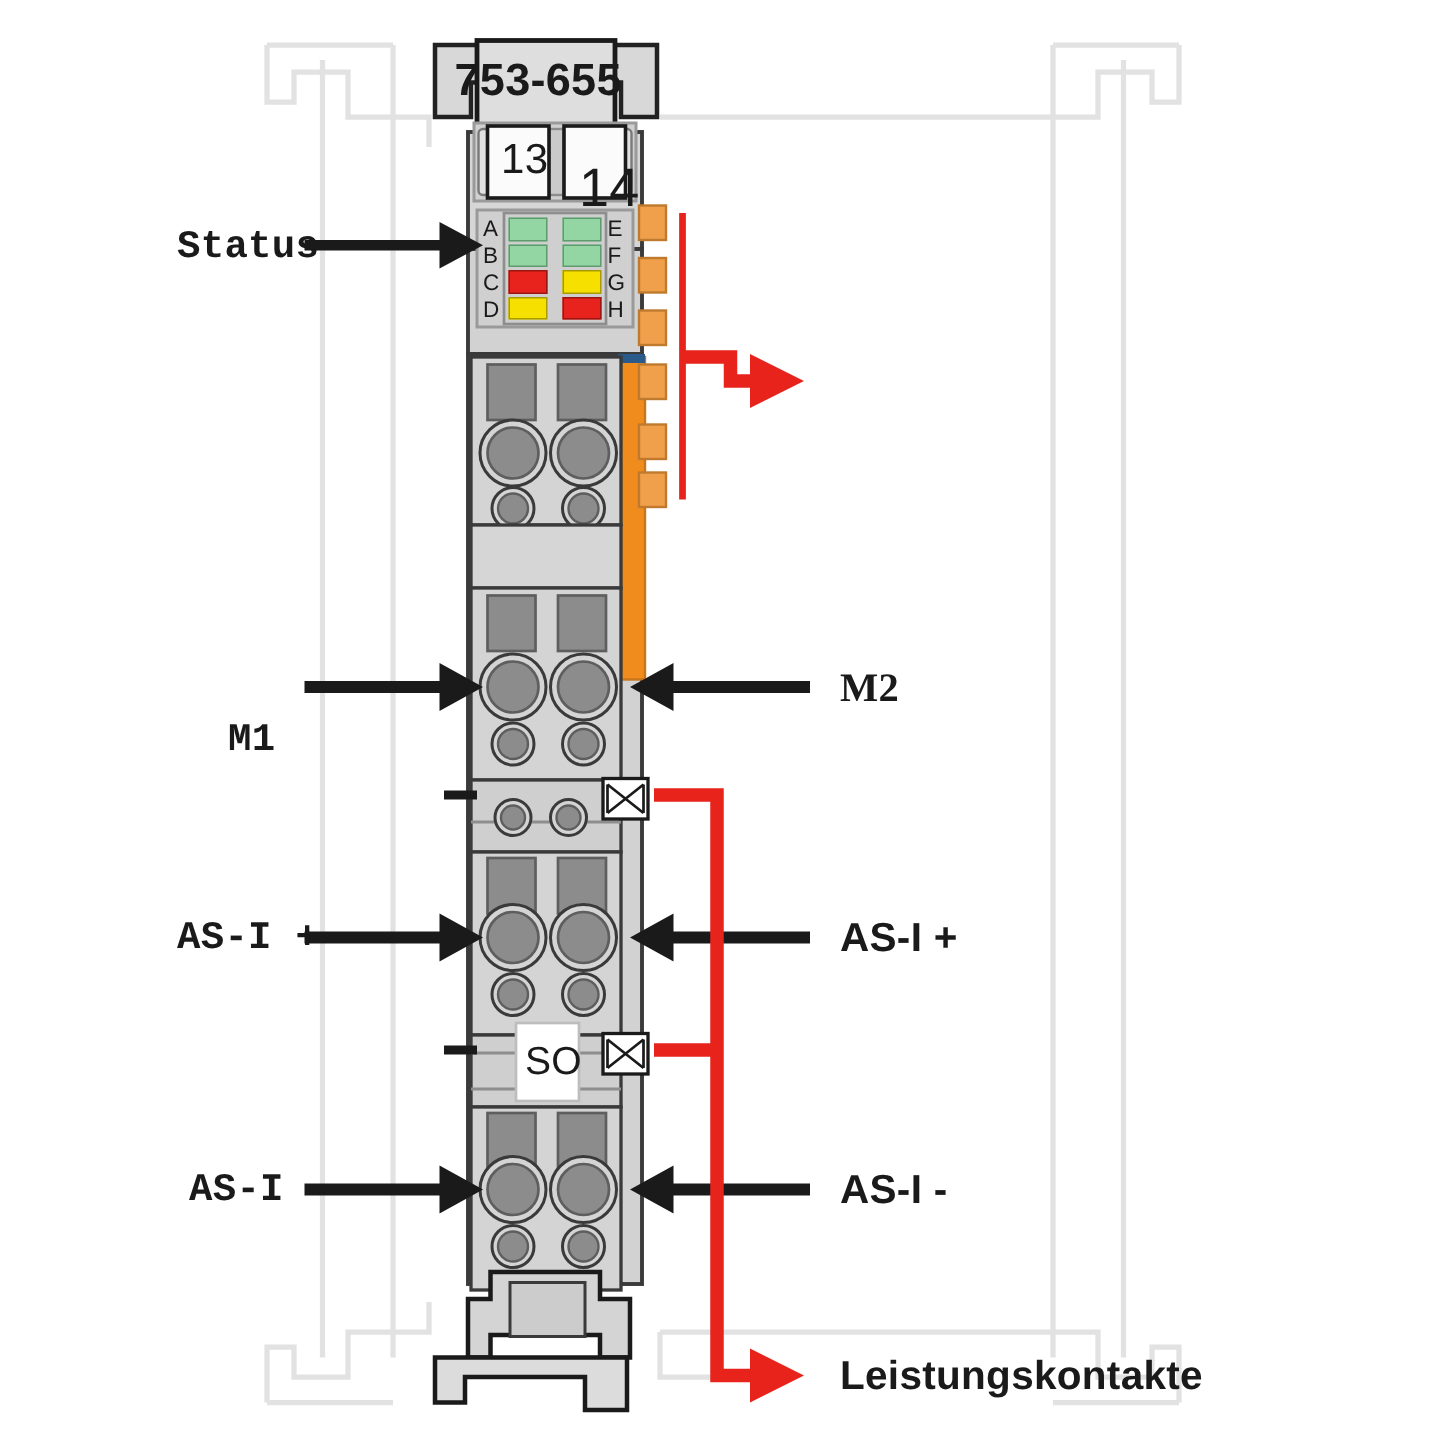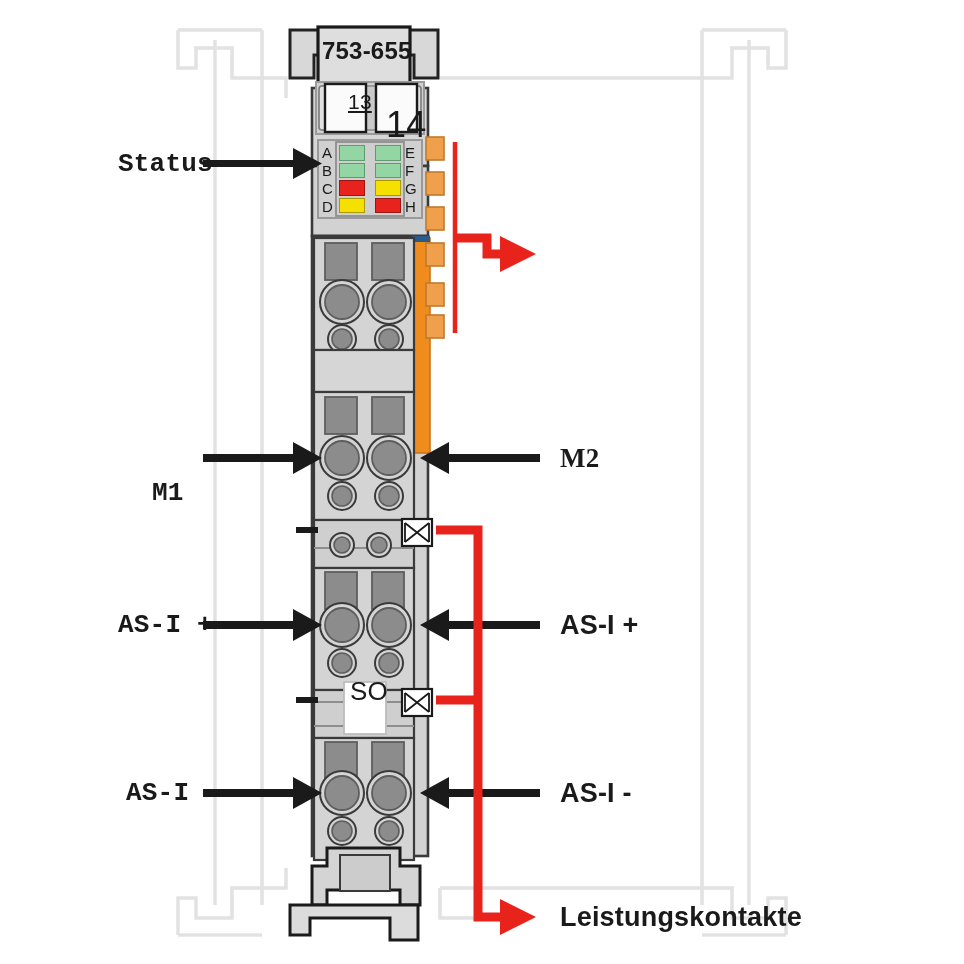--- a/index.html
+++ b/index.html
@@ -284,26 +284,26 @@
   <div class="lbl" style="left:322px; top:144px; font-size:15px; font-weight:normal;">A</div>
   <div class="lbl" style="left:322px; top:162px; font-size:15px; font-weight:normal;">B</div>
   <div class="lbl" style="left:322px; top:180px; font-size:15px; font-weight:normal;">C</div>
   <div class="lbl" style="left:322px; top:198px; font-size:15px; font-weight:normal;">D</div>
 
   <div class="lbl" style="left:405px; top:144px; font-size:15px; font-weight:normal;">E</div>
   <div class="lbl" style="left:405px; top:162px; font-size:15px; font-weight:normal;">F</div>
   <div class="lbl" style="left:405px; top:180px; font-size:15px; font-weight:normal;">G</div>
   <div class="lbl" style="left:405px; top:198px; font-size:15px; font-weight:normal;">H</div>
 
-  <div class="lbl" style="left:322px; top:37px; font-size:24px;">753-655</div>
-
-  <div class="lbl" style="left:348px; top:90px; font-size:21px; font-weight:normal;text-decoration:underline;">13</div>
+  <div class="lbl" style="left:303px; top:37px; font-size:30px;">753-655</div>
+
+  <div class="lbl" style="left:334px; top:90px; font-size:28px; font-weight:normal;">13</div>
   <div class="lbl" style="left:386px; top:104px; font-size:36px; font-weight:normal;">14</div>
 
-  <div class="lbl" style="left:350px; top:676px; font-size:26px; font-weight:normal;">SO</div>
+  <div class="lbl" style="left:350px; top:692px; font-size:26px; font-weight:normal;">SO</div>
 
   <div class="lbl lbl-side" style="left:118px; top:149px;">Status</div>
   <div class="lbl lbl-side" style="left:152px; top:443px;margin-top:35px;">M1</div>
   <div class="lbl lbl-side" style="left:118px; top:610px;">AS-I +</div>
   <div class="lbl lbl-side" style="left:126px; top:778px;">AS-I -</div>
 
   <div class="lbl lbl-right-big" style="left:560px; top:443px;font-family:Liberation Serif, serif;">M2</div>
   <div class="lbl lbl-right-big" style="left:560px; top:610px;">AS-I +</div>
   <div class="lbl lbl-right-big" style="left:560px; top:778px;">AS-I -</div>
   <div class="lbl lbl-right-big" style="left:560px; top:902px;">Leistungskontakte</div>

